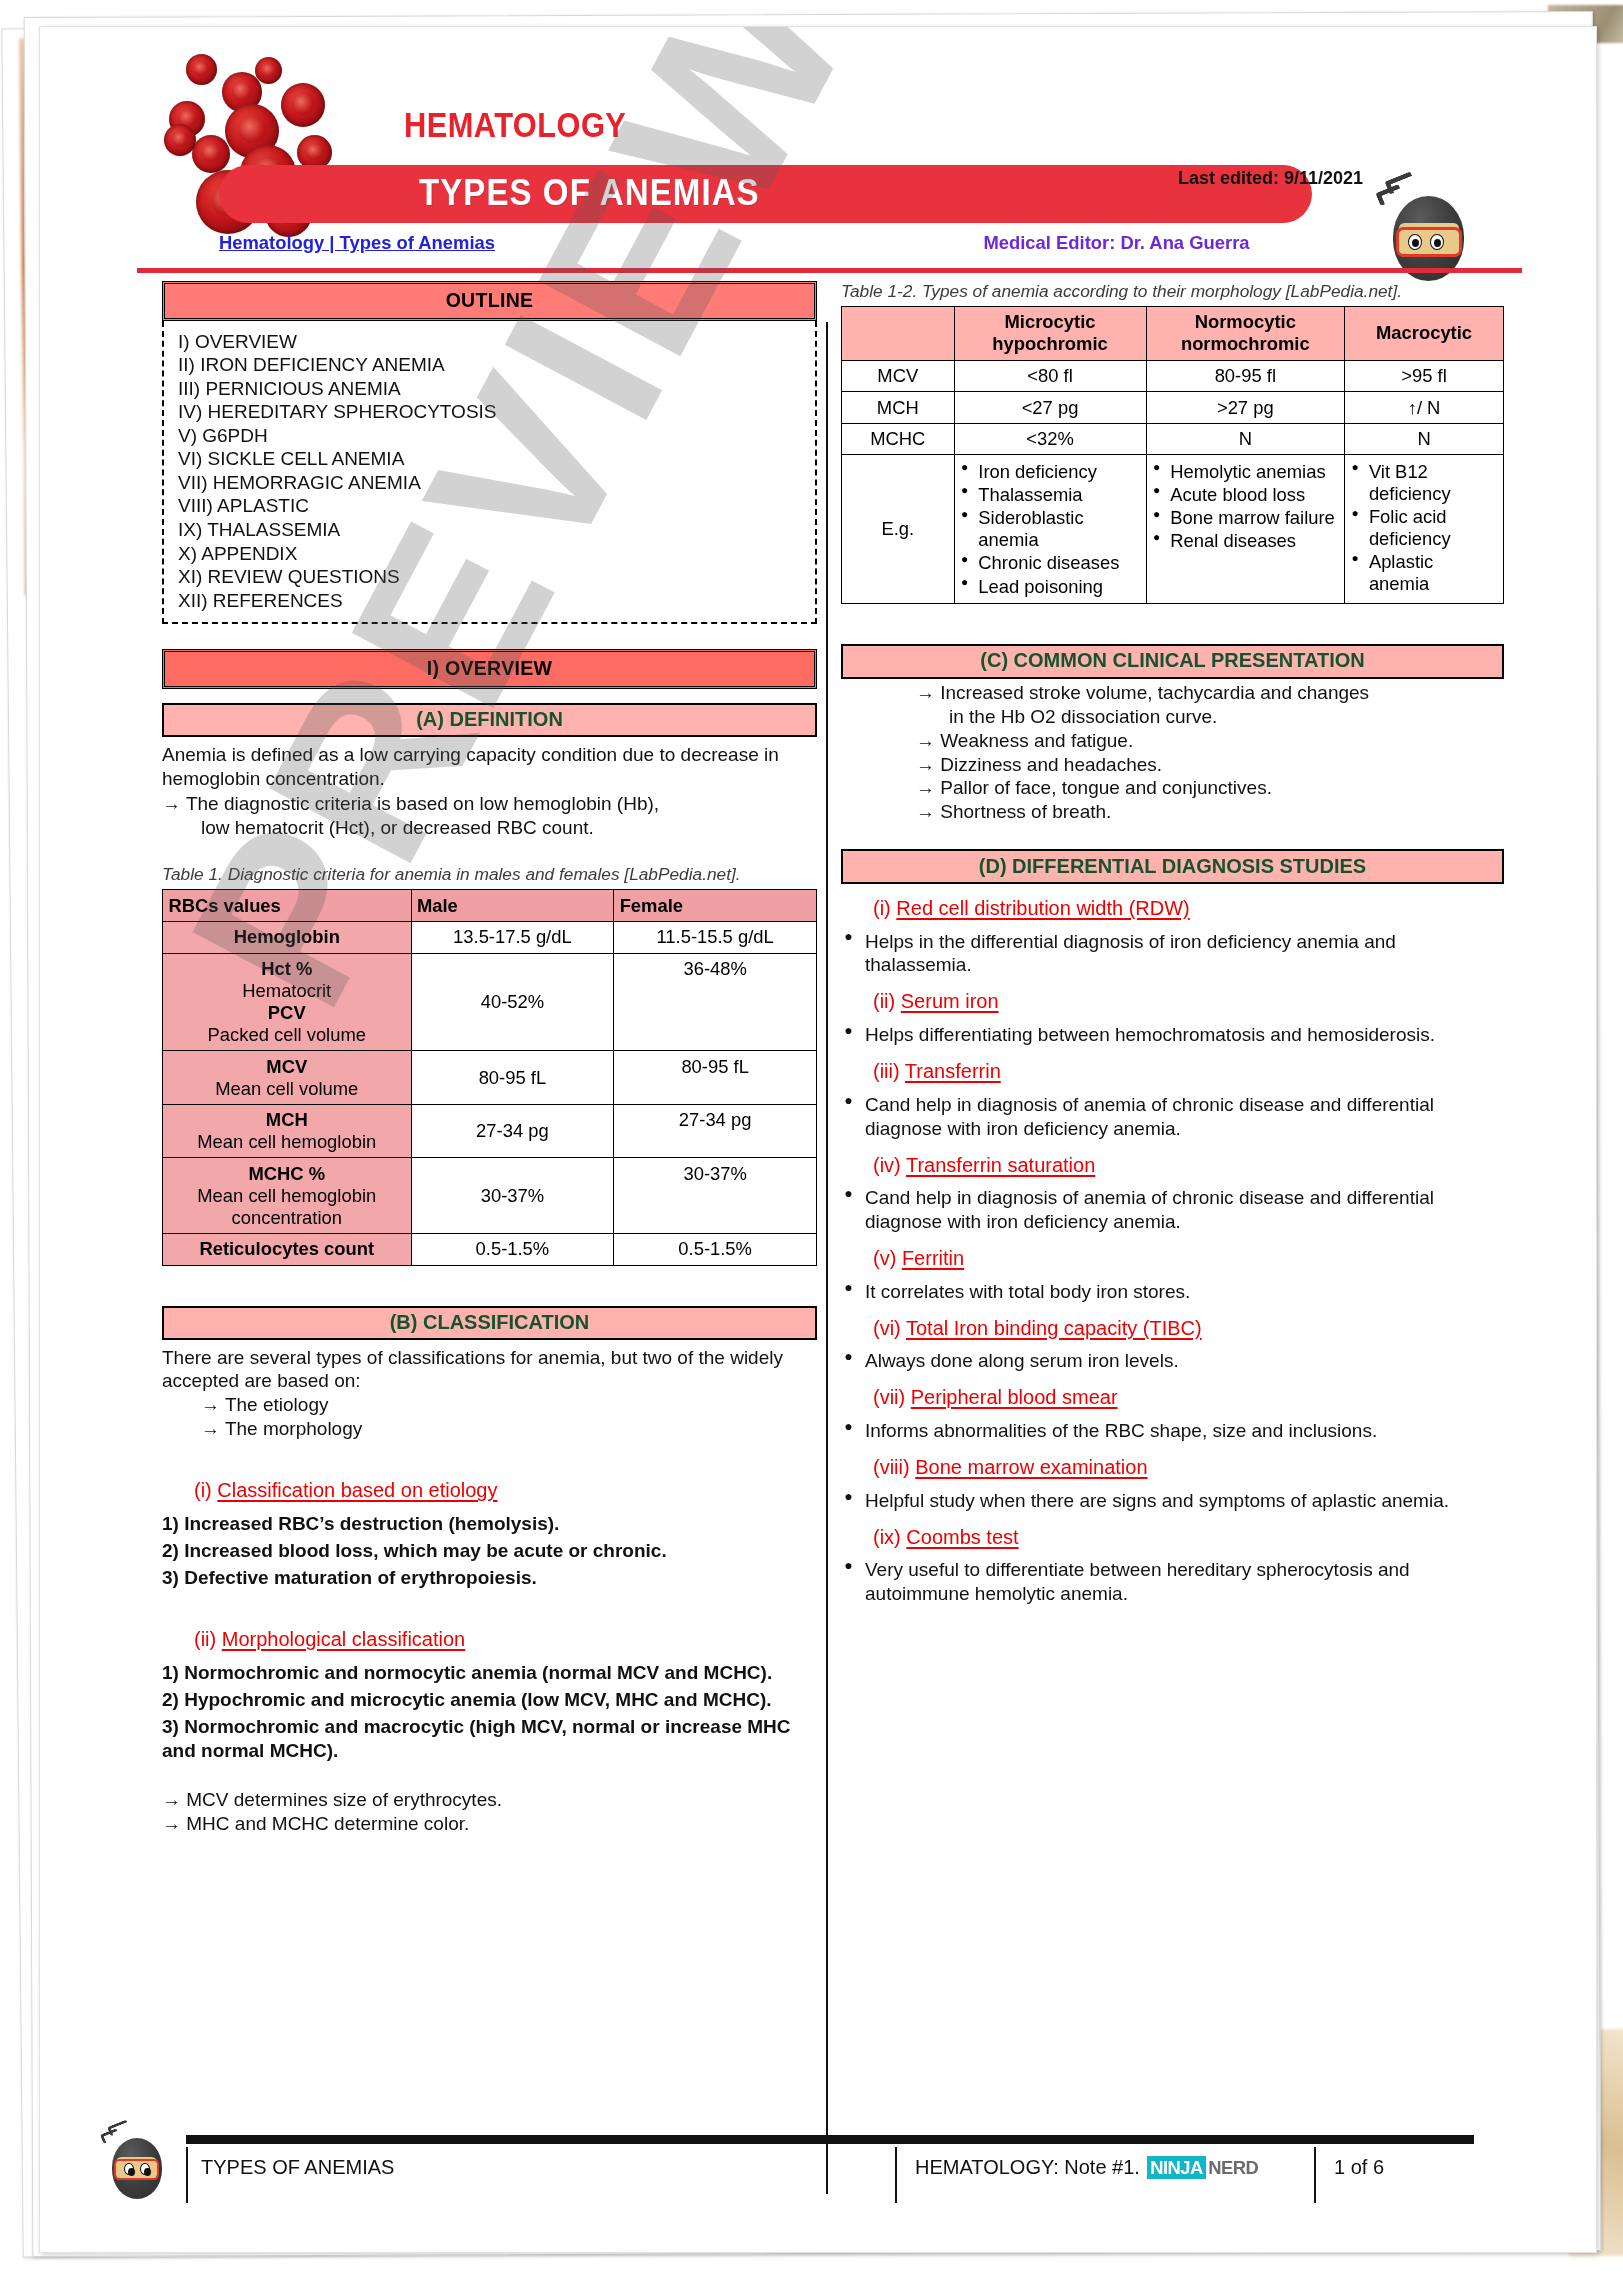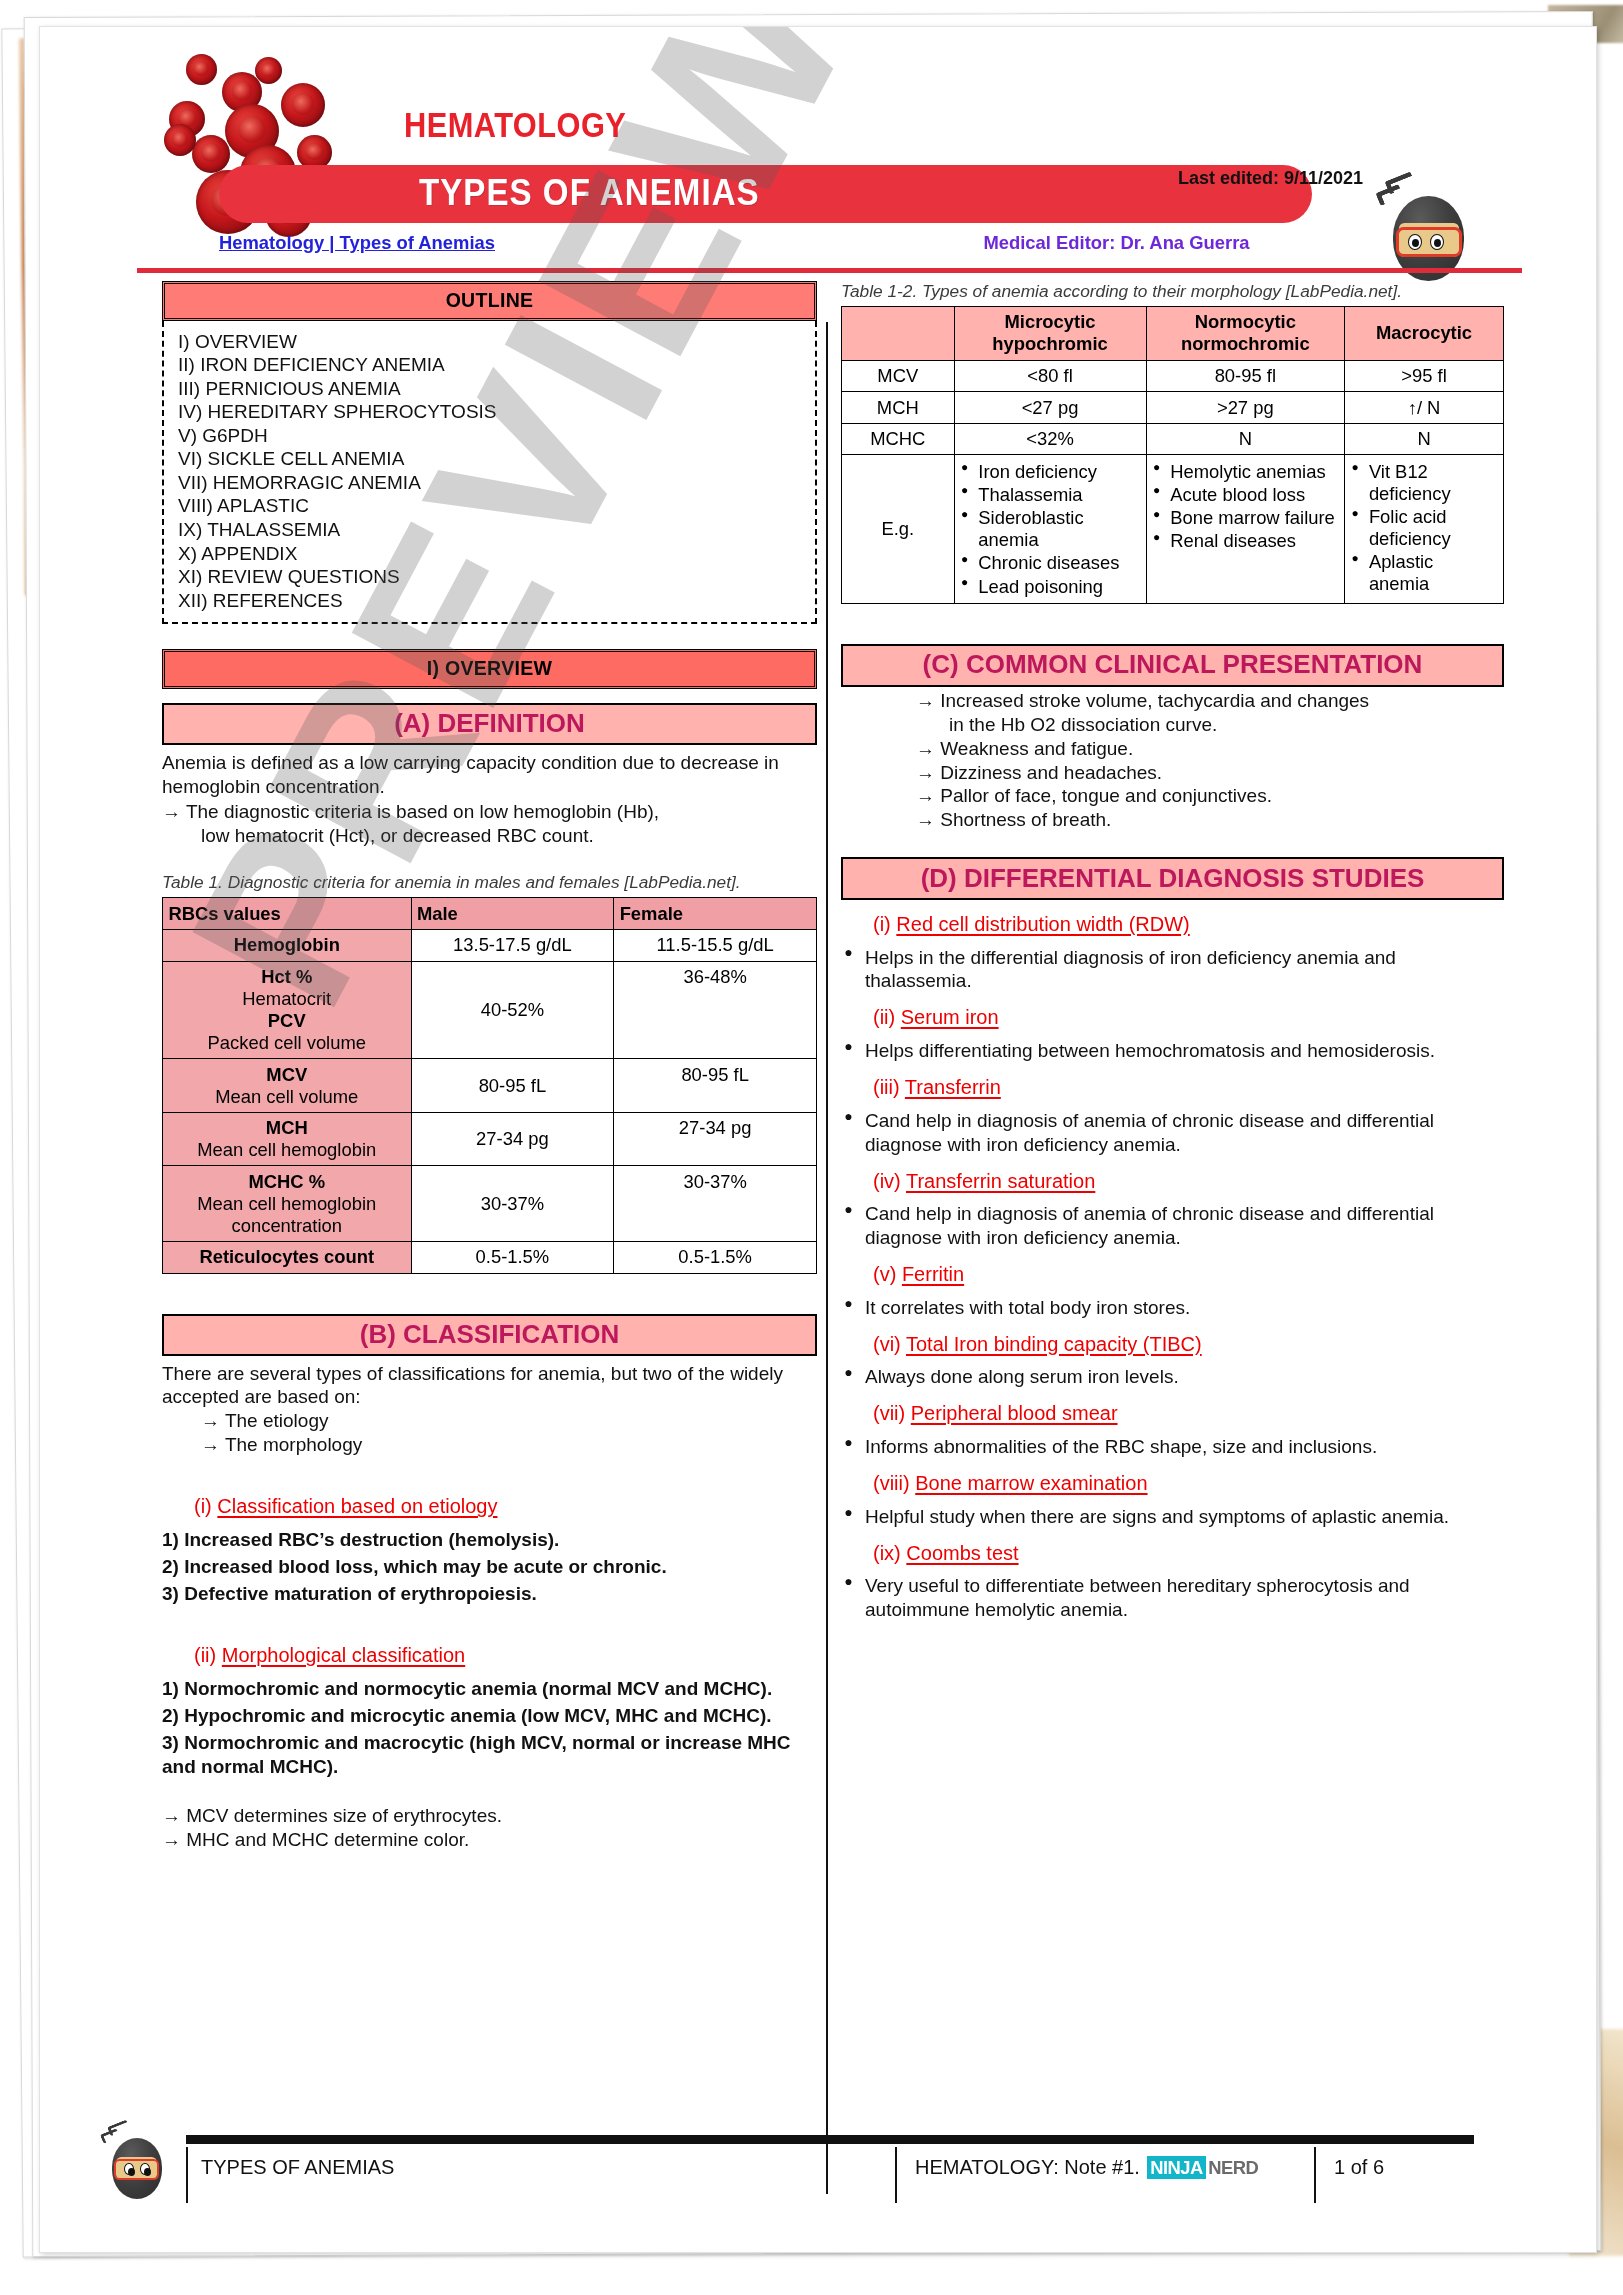--- a/index.html
+++ b/index.html
@@ -148,21 +148,21 @@
     text-align:center; font-size:19.5px; font-weight:bold; color:#000;
     padding:4.9px 0 6px; letter-spacing:0.3px;
   }
   .bar-major {
     border:3.8px double #000; background:#fd6b63;
     text-align:center; font-size:19.5px; font-weight:bold; color:#000;
     padding:4.9px 0 6px; letter-spacing:0.3px;
   }
   .bar-sub {
     border:2.7px solid #000; background:#ffb2ae;
-    text-align:center; font-size:26px; font-weight:bold; color:#be185d;
+    text-align:center; font-size:20px; font-weight:bold; color:#14532d;
     padding:3.2px 0 4.3px;
   }
   .outline-box {
     border:2.2px dashed #000; border-top:none;
     padding:8.7px 14px 9.7px 14px;
   }
   .outline-item { font-size:19px; line-height:1.24; color:#111; }
 
   p, li, .txt { font-size:19px; line-height:1.26; color:#111; }
   .txt { margin-top:5.4px; }

